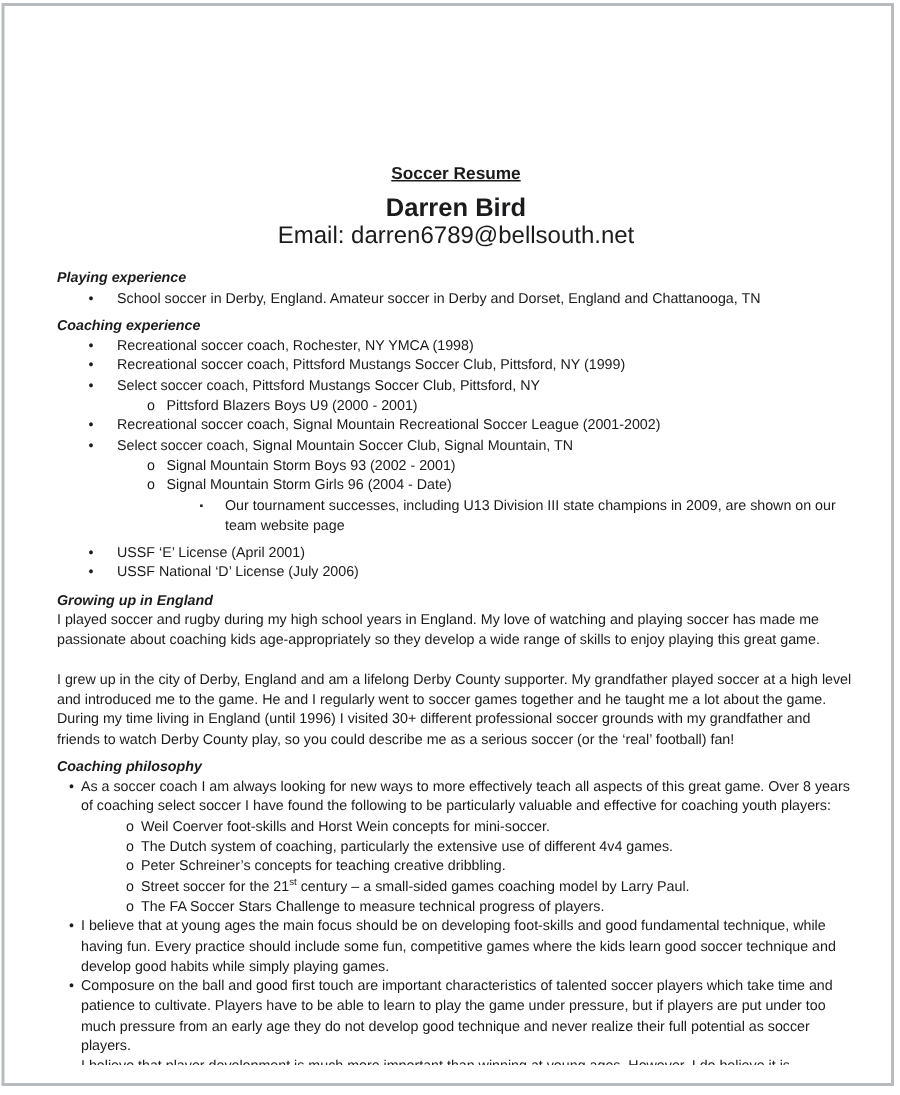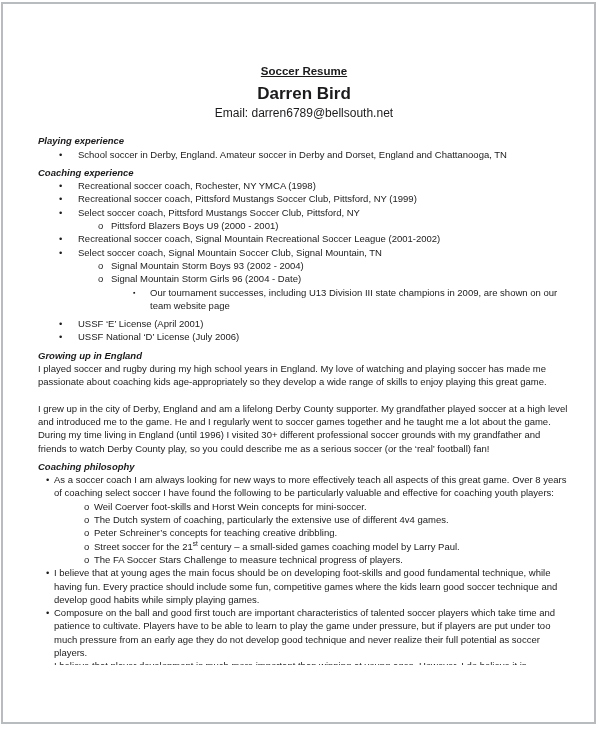--- a/index.html
+++ b/index.html
@@ -24,38 +24,39 @@
     border: 2px solid #b9bcbe;
     background: #ffffff;
     overflow: hidden;
     box-sizing: border-box;
   }
   .content {
     padding: 60px 0 0 35px;
     width: 532px;
     font-size: 9.5px;
     line-height: 13.3px;
+    margin-top: 45px;
   }
   .doc-header { text-align: center; }
   .doc-title {
     display: inline-block;
     font-size: 11.5px;
     font-weight: bold;
     text-decoration: underline;
     line-height: 14px;
     margin: 0;
   }
   .doc-name {
     font-size: 17px;
     font-weight: bold;
     line-height: 14px;
     margin: 9px 0 0 0;
   }
   .doc-email {
-    font-size: 12px;
+    font-size: 16px;
     line-height: 12px;
     margin: 6px 0 0 0;
   }
   .section { margin-top: 5px; }
   .section.first { margin-top: 15px; }
   .heading { font-weight: bold; font-style: italic; }
   .para { margin: 0; }
   .para + .para { margin-top: 13px; }
   .row { display: flex; }
   .row .m { flex: none; }
@@ -113,21 +114,21 @@
           <div class="row b1">
             <span class="m">•</span>
             <div class="t">Recreational soccer coach, Signal Mountain Recreational Soccer League (2001-2002)</div>
           </div>
           <div class="row b1">
             <span class="m">•</span>
             <div class="t">Select soccer coach, Signal Mountain Soccer Club, Signal Mountain, TN</div>
           </div>
           <div class="row b2">
             <span class="m">o</span>
-            <div class="t">Signal Mountain Storm Boys 93 (2002 - 2004)</div>
+            <div class="t">Signal Mountain Storm Boys 93 (2002 - 2001)</div>
           </div>
           <div class="row b2">
             <span class="m">o</span>
             <div class="t">Signal Mountain Storm Girls 96 (2004 - Date)</div>
           </div>
           <div class="row b3">
             <span class="m sq">▪</span>
             <div class="t">Our tournament successes, including U13 Division III state champions in 2009, are shown on our team website page</div>
           </div>
         </section>

